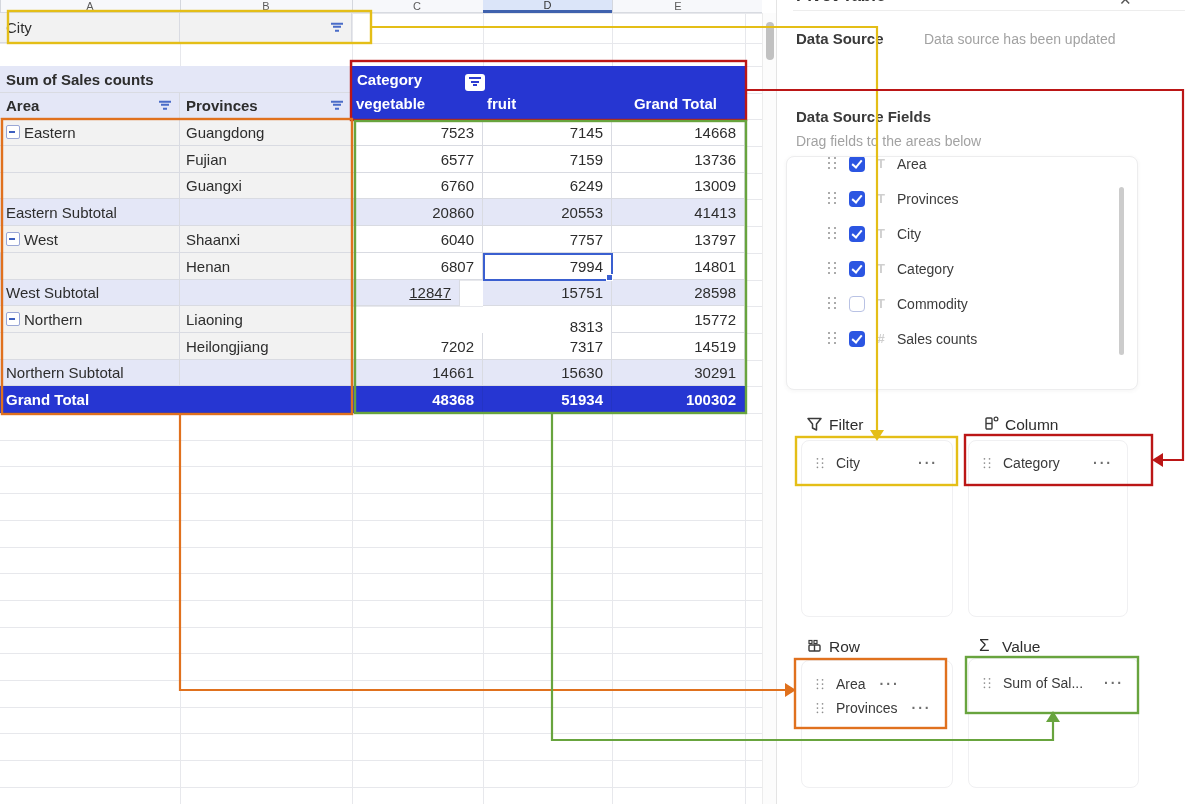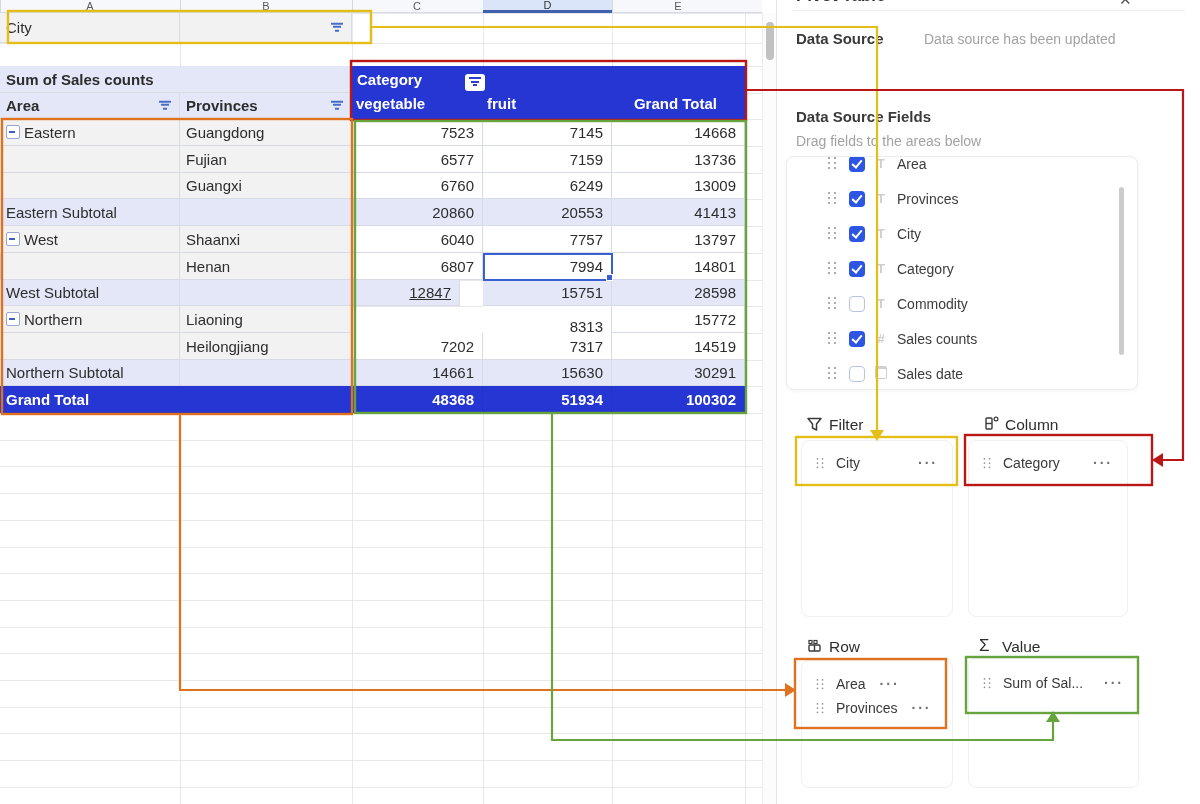--- a/index.html
+++ b/index.html
@@ -399,28 +399,20 @@
             <span class="flabel">Commodity</span>
           </div>
           <div class="frow">
             <span class="handle">
               <i></i>
             </span>
             <span class="cb on"></span>
             <span class="ficon">#</span>
             <span class="flabel">Sales counts</span>
           </div>
-          <div class="frow">
-            <span class="handle">
-              <i></i>
-            </span>
-            <span class="cb off"></span>
-            <span class="ficon"><span class="cal"></span></span>
-            <span class="flabel">Sales date</span>
-          </div>
         </div>
       <div id="fthumb"></div>
     </div>
 
     <svg class="secicon" style="left:29px;top:416px;" viewBox="0 0 17 17">
       <path d="M2 2.5 H15 L10.5 8 V14 L6.5 12 V8 Z" fill="none" stroke="#3b3b3b" stroke-width="1.5" stroke-linejoin="round"></path>
     </svg>
     <div class="seclab" style="left:52px;top:416px;">Filter</div>
     <div class="zone" id="zone-filter" style="left:24px;top:440px;width:152px;height:177px;">
         <div class="chip" style="margin-top: 9px;">

